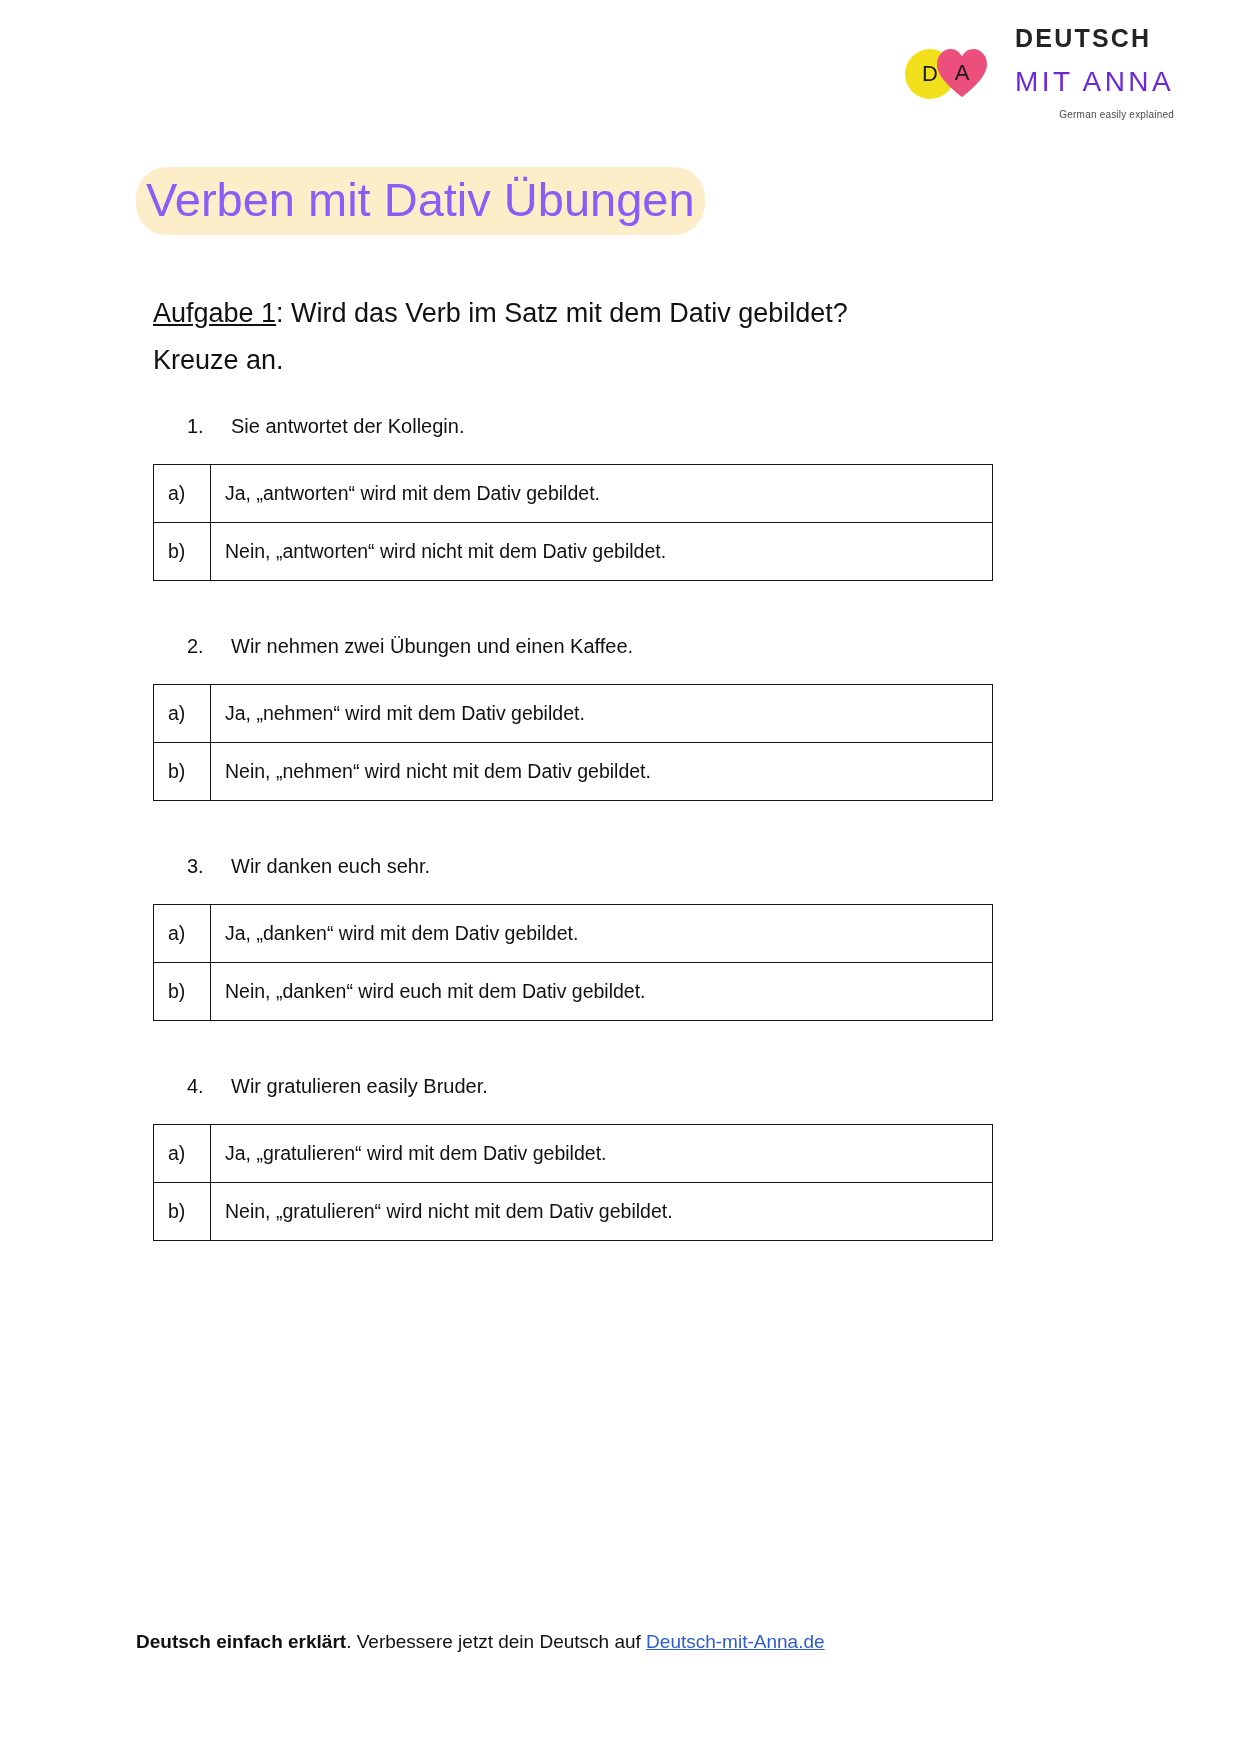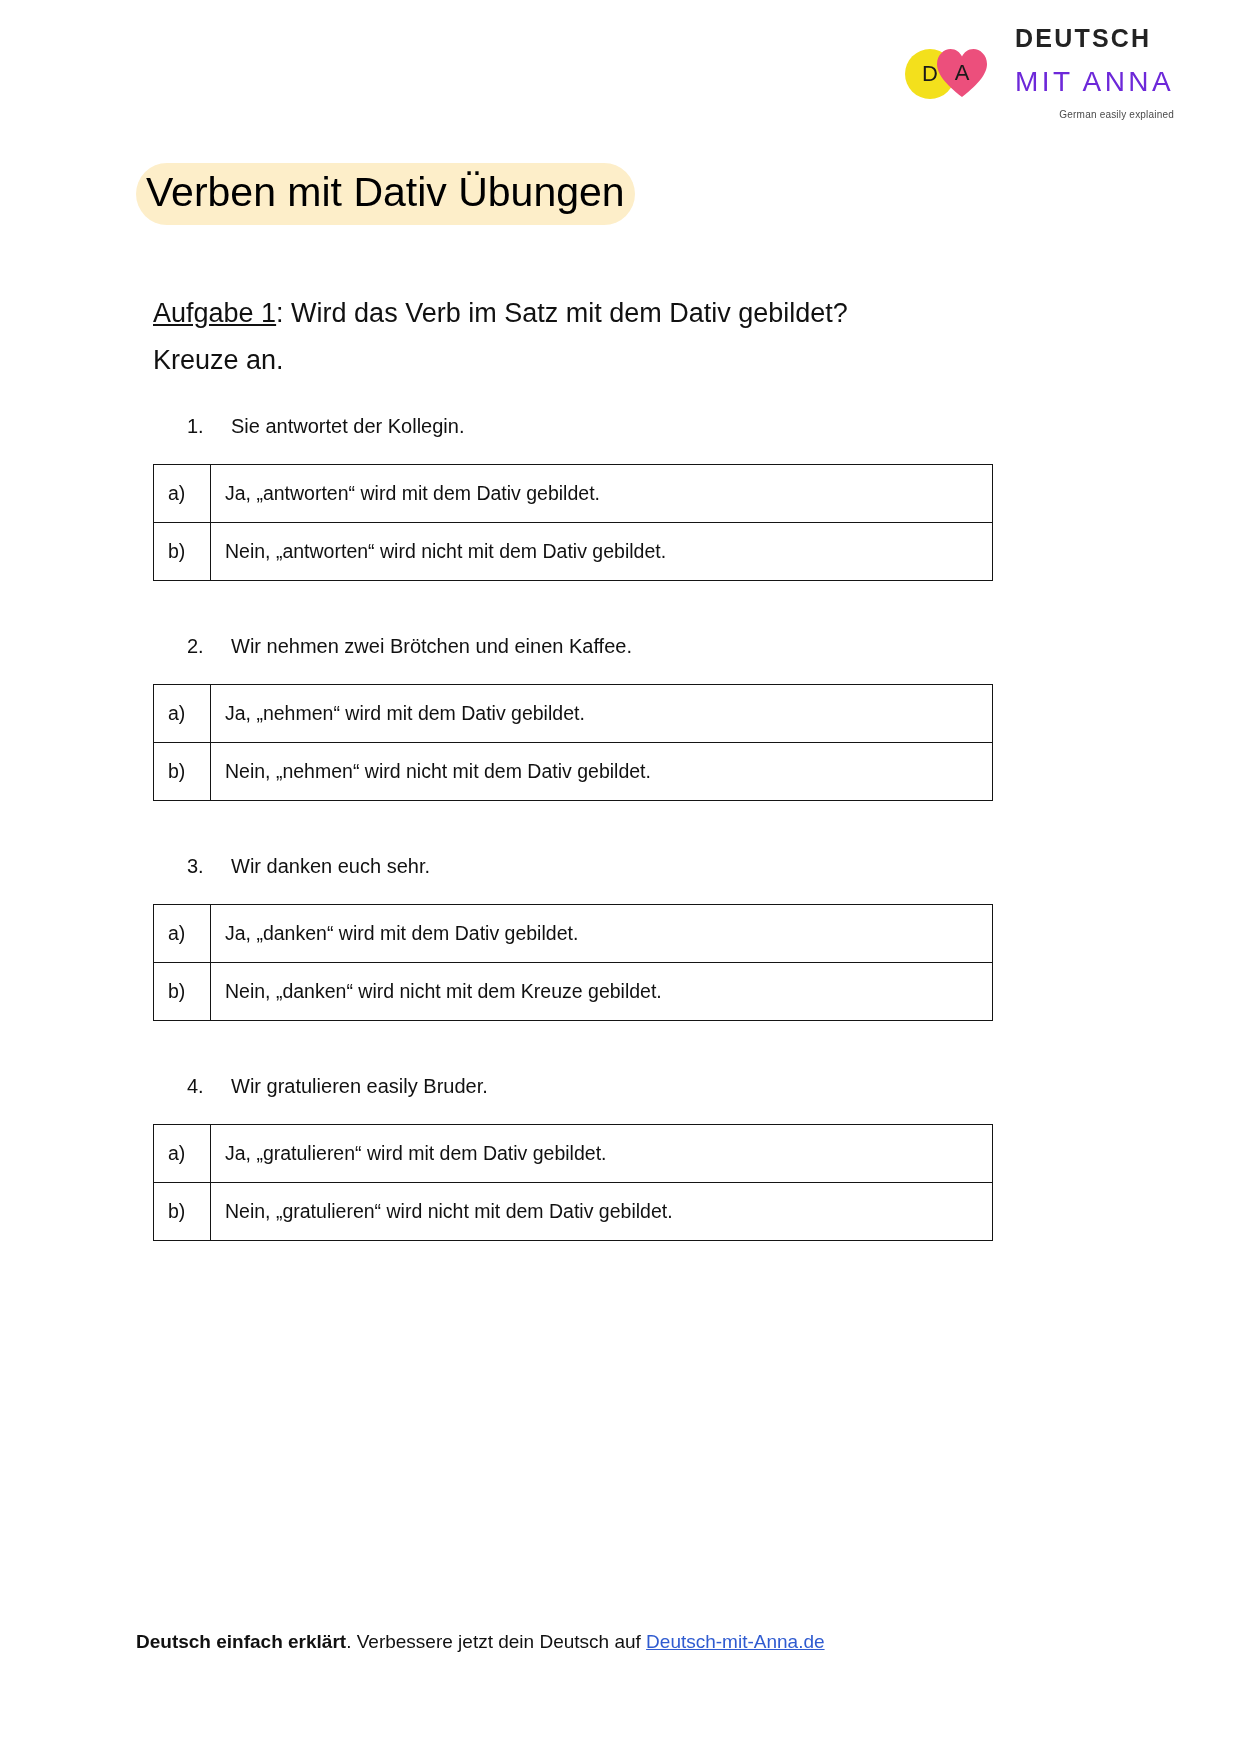--- a/index.html
+++ b/index.html
@@ -93,23 +93,23 @@
     text-align: right;
     margin-top: 14px;
     letter-spacing: 0.2px;
   }
 
   
   .title {
     position: absolute;
     left: 136px;
     top: 136px;
-    font-size: 41px;
+    font-size: 47px;
     font-weight: normal;
-    color: #000000;
+    color: #8b5cf6;
     background: #fdeec9;
     padding: 8px 10px 10px 10px;
     line-height: 1.05;
     white-space: nowrap;
     border-radius: 31px;
   }
 
   
   .content {
     position: absolute;
@@ -228,21 +228,21 @@
         </tr>
       </tbody>
         </table>
     </div>
 
     <div class="gap-1"></div>
 
     <div class="q-block">
       <p class="q-sentence">
         <span class="q-num">2.</span>
-        <span>Wir nehmen zwei Brötchen und einen Kaffee.</span>
+        <span>Wir nehmen zwei Übungen und einen Kaffee.</span>
       </p>
       <table class="options">
         <tbody>
             <tr>
           <td class="opt-label">a)</td>
           <td class="opt-text">Ja, „nehmen“ wird mit dem Dativ gebildet.</td>
         </tr>
         <tr>
           <td class="opt-label">b)</td>
           <td class="opt-text">Nein, „nehmen“ wird nicht mit dem Dativ gebildet.</td>
@@ -259,21 +259,21 @@
         <span>Wir danken euch sehr.</span>
       </p>
       <table class="options">
         <tbody>
             <tr>
           <td class="opt-label">a)</td>
           <td class="opt-text">Ja, „danken“ wird mit dem Dativ gebildet.</td>
         </tr>
         <tr>
           <td class="opt-label">b)</td>
-          <td class="opt-text">Nein, „danken“ wird nicht mit dem Kreuze gebildet.</td>
+          <td class="opt-text">Nein, „danken“ wird euch mit dem Dativ gebildet.</td>
         </tr>
       </tbody>
         </table>
     </div>
 
     <div class="gap-1"></div>
 
     <div class="q-block">
       <p class="q-sentence">
         <span class="q-num">4.</span>

